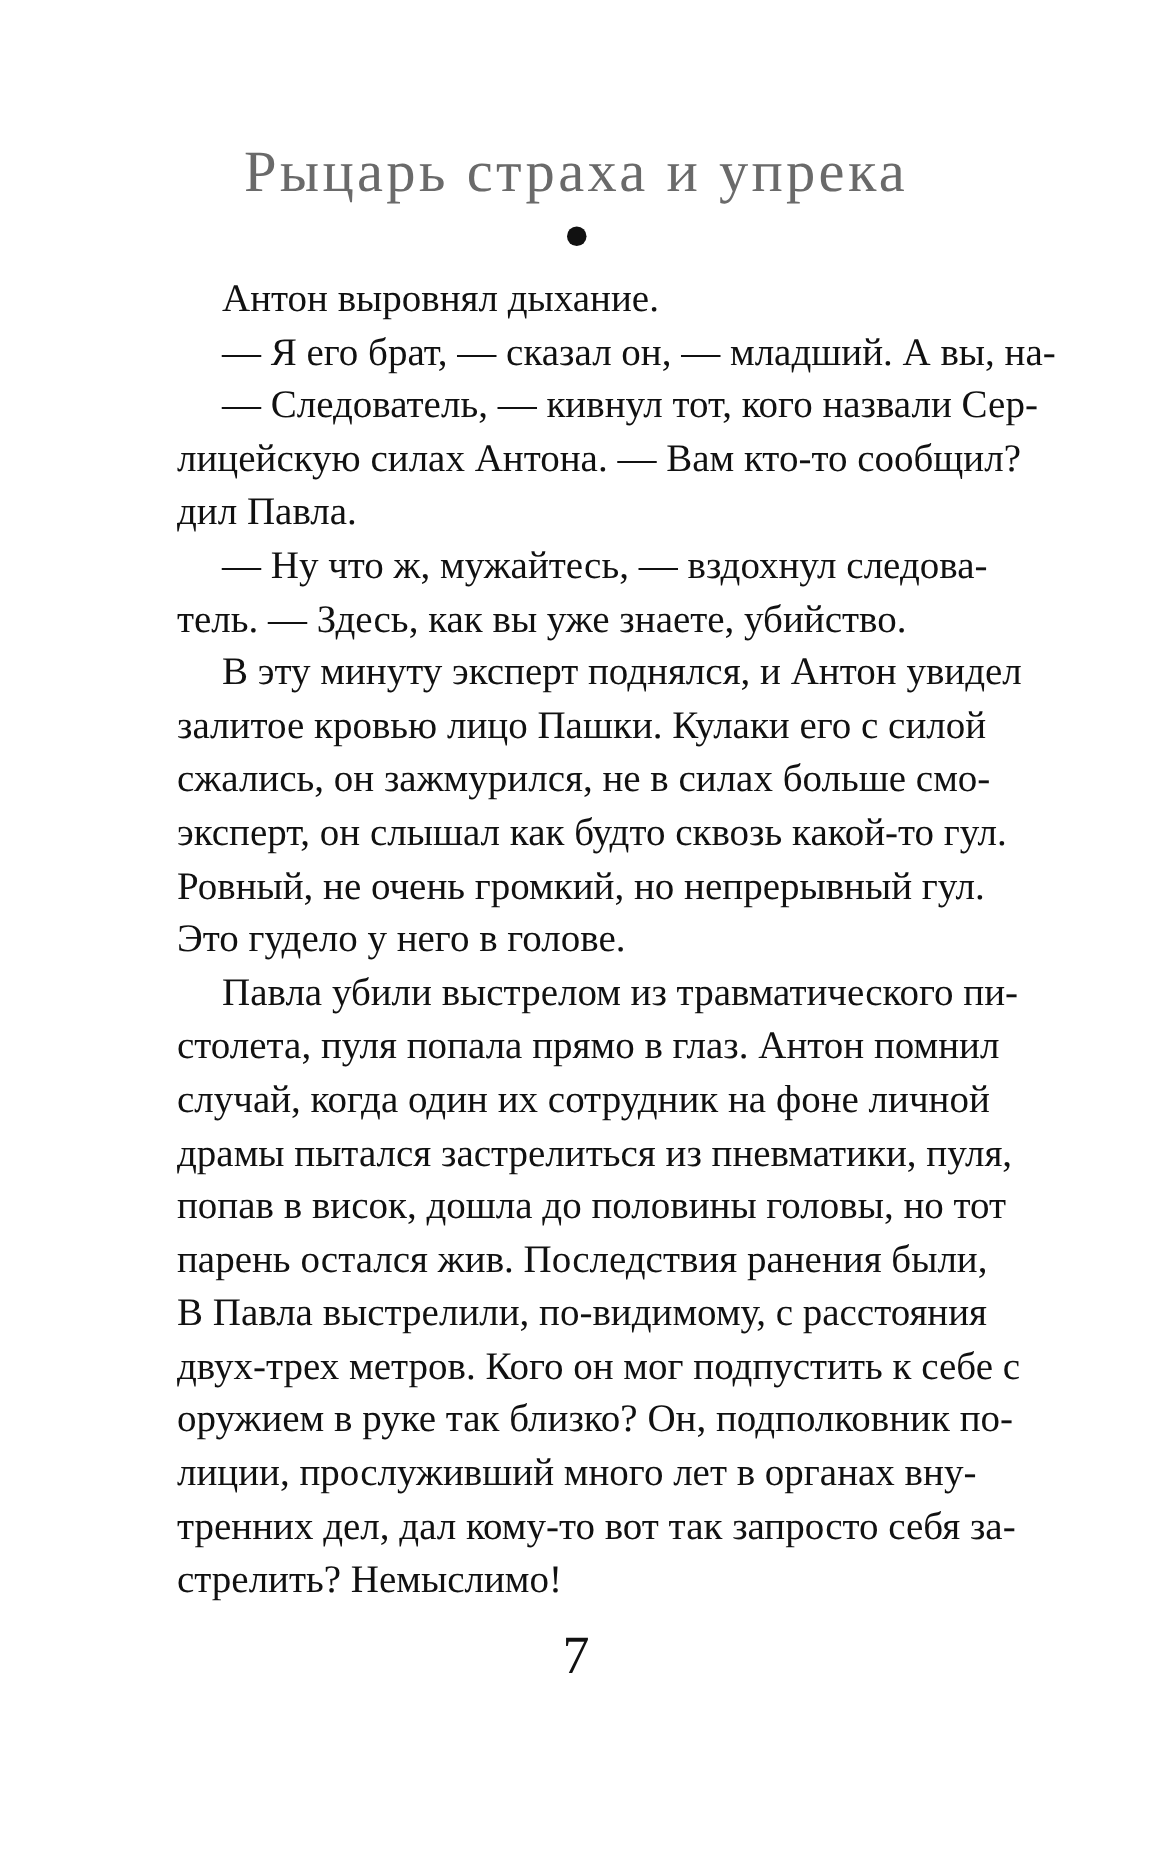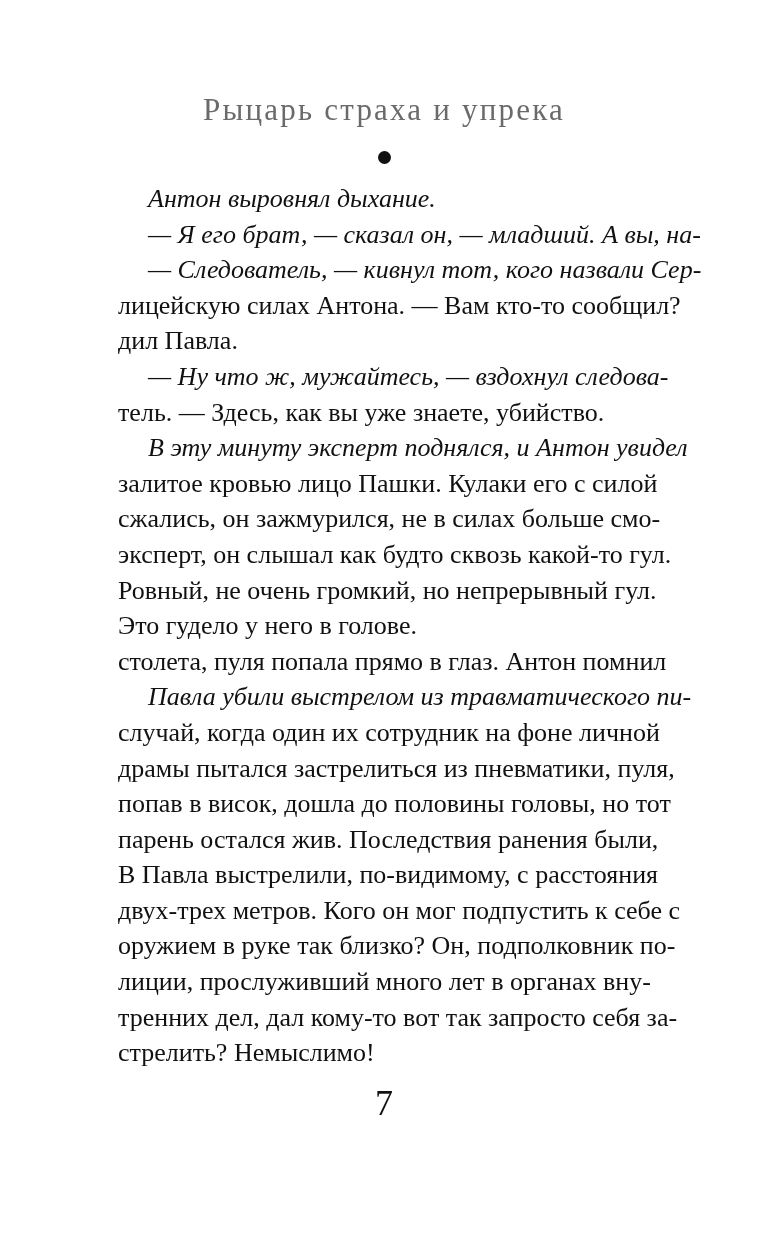--- a/index.html
+++ b/index.html
@@ -21,21 +21,21 @@
       top: 0;
       width: 768px;
       height: 1240px;
     }
     .running-head {
       position: absolute;
       left: 0;
       width: 768px;
       top: 92px;
       text-align: center;
-      font-size: 31px;
+      font-size: 39px;
       letter-spacing: 2.2px;
       color: #6a6a6a;
       font-weight: normal;
       white-space: nowrap;
     }
     .ornament {
       position: absolute;
       left: 378px;
       top: 151px;
       width: 13px;
@@ -54,21 +54,20 @@
     .line {
       display: block;
       height: 35.6px;
       white-space: nowrap;
       text-align: justify;
       text-align-last: justify;
       overflow: visible;
     }
     .line.indent {
       padding-left: 30px;
-      font-style: italic;
     }
     .line.last {
       text-align: left;
       text-align-last: left;
     }
     .folio {
       position: absolute;
       left: 0;
       width: 768px;
       top: 1082px;
@@ -100,22 +99,22 @@
     <span class="line indent">— Ну что ж, мужайтесь, — вздохнул следова-</span>
     <span class="line last">тель. — Здесь, как вы уже знаете, убийство.</span>
 
     <span class="line indent">В эту минуту эксперт поднялся, и Антон увидел</span>
     <span class="line">залитое кровью лицо Пашки. Кулаки его с силой</span>
     <span class="line">сжались, он зажмурился, не в силах больше смо-</span>
     <span class="line">эксперт, он слышал как будто сквозь какой-то гул.</span>
     <span class="line">Ровный, не очень громкий, но непрерывный гул.</span>
     <span class="line last">Это гудело у него в голове.</span>
 
+    <span class="line indent">Павла убили выстрелом из травматического пи-</span>
     <span class="line">столета, пуля попала прямо в глаз. Антон помнил</span>
-    <span class="line indent">Павла убили выстрелом из травматического пи-</span>
     <span class="line">случай, когда один их сотрудник на фоне личной</span>
     <span class="line">драмы пытался застрелиться из пневматики, пуля,</span>
     <span class="line">попав в висок, дошла до половины головы, но тот</span>
     <span class="line">парень остался жив. Последствия ранения были,</span>
     <span class="line">В Павла выстрелили, по-видимому, с расстояния</span>
     <span class="line">двух-трех метров. Кого он мог подпустить к себе с</span>
     <span class="line">оружием в руке так близко? Он, подполковник по-</span>
     <span class="line">лиции, прослуживший много лет в органах вну-</span>
     <span class="line">тренних дел, дал кому-то вот так запросто себя за-</span>
     <span class="line last">стрелить? Немыслимо!</span>

